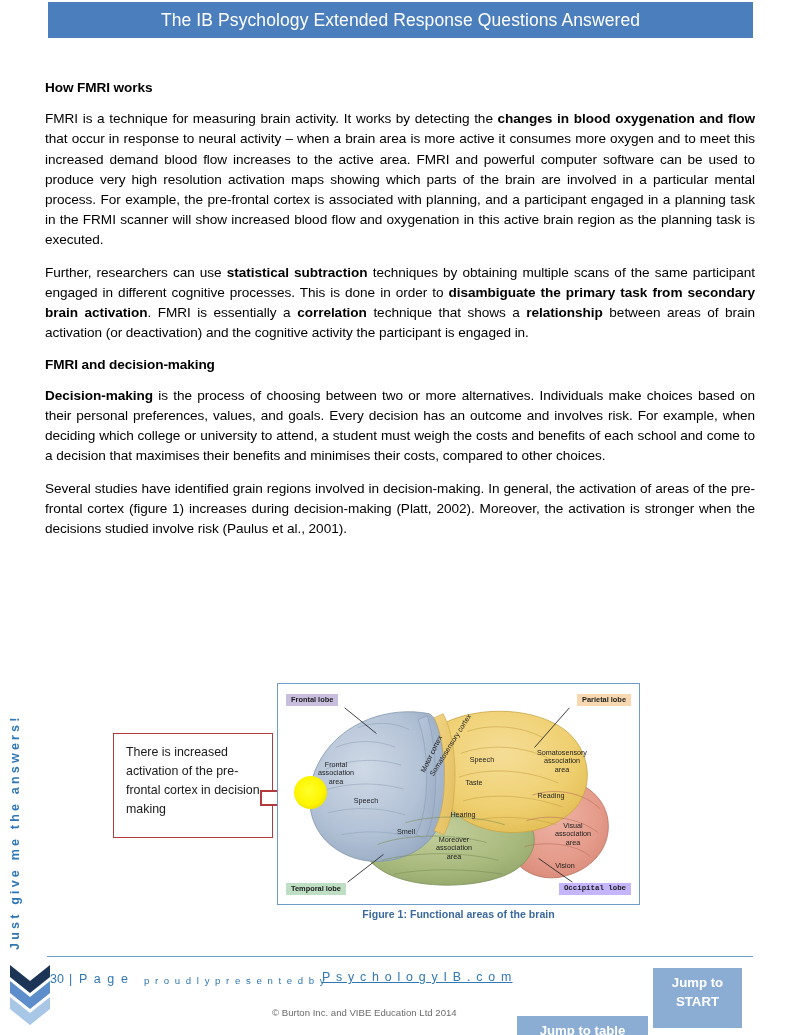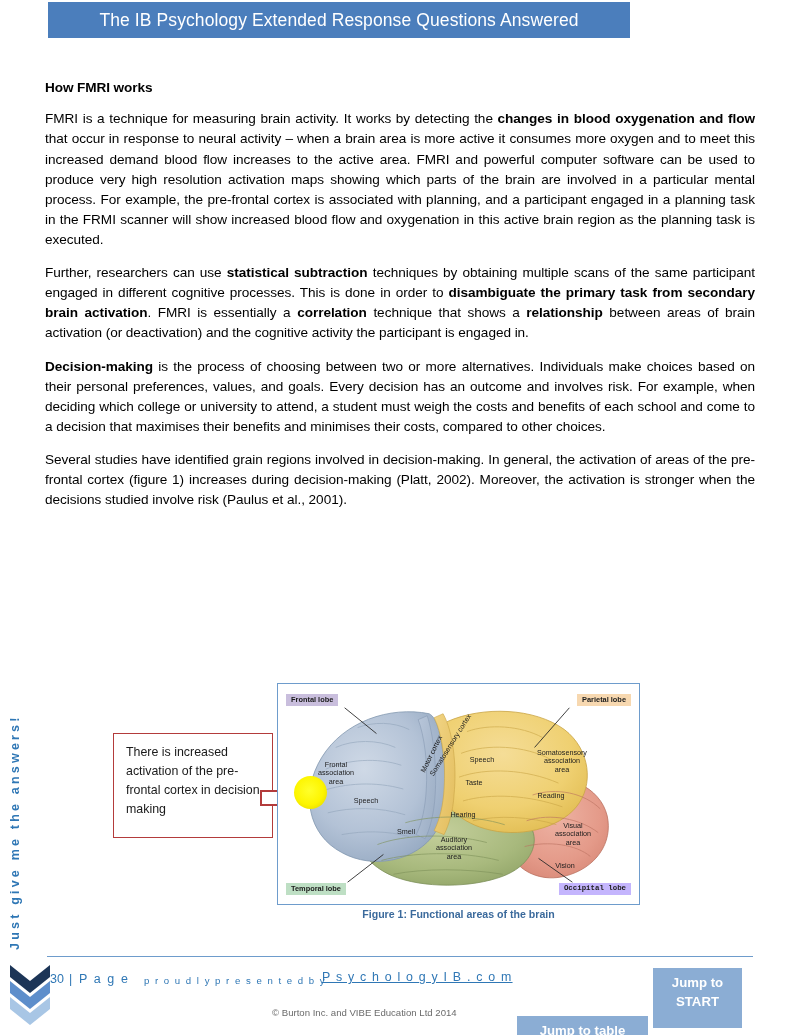--- a/index.html
+++ b/index.html
@@ -12,21 +12,21 @@
     position: relative;
     font-family: "Liberation Sans", sans-serif;
     color: #000;
     overflow: hidden;
   }
 
   
   .header-banner {
     position: absolute;
     left: 48px; top: 2px;
-    width: 582px; height: 36px;
+    width: 705px; height: 36px;
     background: #4b7ebc;
     display: flex; align-items: center; justify-content: center;
   }
   .header-title {
     color: #ffffff;
     font-size: 17.5px;
     letter-spacing: .1px;
     font-family: "Liberation Sans", sans-serif;
   }
 
@@ -211,20 +211,21 @@
 <div class="side-tagline">Just give me the answers!</div>
 
 <div class="content">
 
   <h2 class="sec-head">How FMRI works</h2>
 
   <p class="para"><span>FMRI is a technique for measuring brain activity. It works by detecting the </span><b>changes in blood oxygenation and flow</b><span> that occur in response to neural activity – when a brain area is more active it consumes more oxygen and to meet this increased demand blood flow increases to the active area. FMRI and powerful computer software can be used to produce very high resolution activation maps showing which parts of the brain are involved in a particular mental process. For example, the pre-frontal cortex is associated with planning, and a participant engaged in a planning task in the FRMI scanner will show increased blood flow and oxygenation in this active brain region as the planning task is executed.</span></p>
 
   <p class="para"><span>Further, researchers can use </span><b>statistical subtraction</b><span> techniques by obtaining multiple scans of the same participant engaged in different cognitive processes. This is done in order to </span><b>disambiguate the primary task from secondary brain activation</b><span>. FMRI is essentially a </span><b>correlation</b><span> technique that shows a </span><b>relationship</b><span> between areas of brain activation (or deactivation) and the cognitive activity the participant is engaged in.</span></p>
 
+  <h2 class="sec-head second">FMRI and decision-making</h2>
 
   <p class="para"><b>Decision-making</b><span> is the process of choosing between two or more alternatives. Individuals make choices based on their personal preferences, values, and goals. Every decision has an outcome and involves risk. For example, when deciding which college or university to attend, a student must weigh the costs and benefits of each school and come to a decision that maximises their benefits and minimises their costs, compared to other choices.</span></p>
 
   <p class="para">Several studies have identified grain regions involved in decision-making. In general, the activation of areas of the pre-frontal cortex (figure 1) increases during decision-making (Platt, 2002). Moreover, the activation is stronger when the decisions studied involve risk (Paulus et al., 2001).</p>
 </div>
 
 <div class="callout">
   <span>There is increased activation of the pre-frontal cortex in decision-making</span>
 </div>
 <svg class="callout-arrow" viewBox="0 0 40 42">
@@ -337,21 +338,21 @@
   <div class="brain-label rot-a" style="left:126px; top:66px; width:56px;">Motor cortex</div>
   <div class="brain-label rot-b" style="left:131px; top:57px; width:84px;">Somatosensory cortex</div>
   <div class="brain-label" style="left:183px; top:72px; width:42px;">Speech</div>
   <div class="brain-label" style="left:179px; top:95px; width:34px;">Taste</div>
   <div class="brain-label" style="left:251px; top:65px; width:66px;">Somatosensory
 association
 area</div>
   <div class="brain-label" style="left:251px; top:108px; width:44px;">Reading</div>
   <div class="brain-label" style="left:163px; top:127px; width:44px;">Hearing</div>
   <div class="brain-label" style="left:112px; top:144px; width:32px;">Smell</div>
-  <div class="brain-label" style="left:150px; top:152px; width:52px;">Auditory
+  <div class="brain-label" style="left:150px; top:152px; width:52px;">Moreover
 association
 area</div>
   <div class="brain-label" style="left:271px; top:138px; width:48px;">Visual
 association
 area</div>
   <div class="brain-label" style="left:268px; top:178px; width:38px;">Vision</div>
 </div>
 
 <div class="fig-caption">Figure 1: Functional areas of the brain</div>
 

